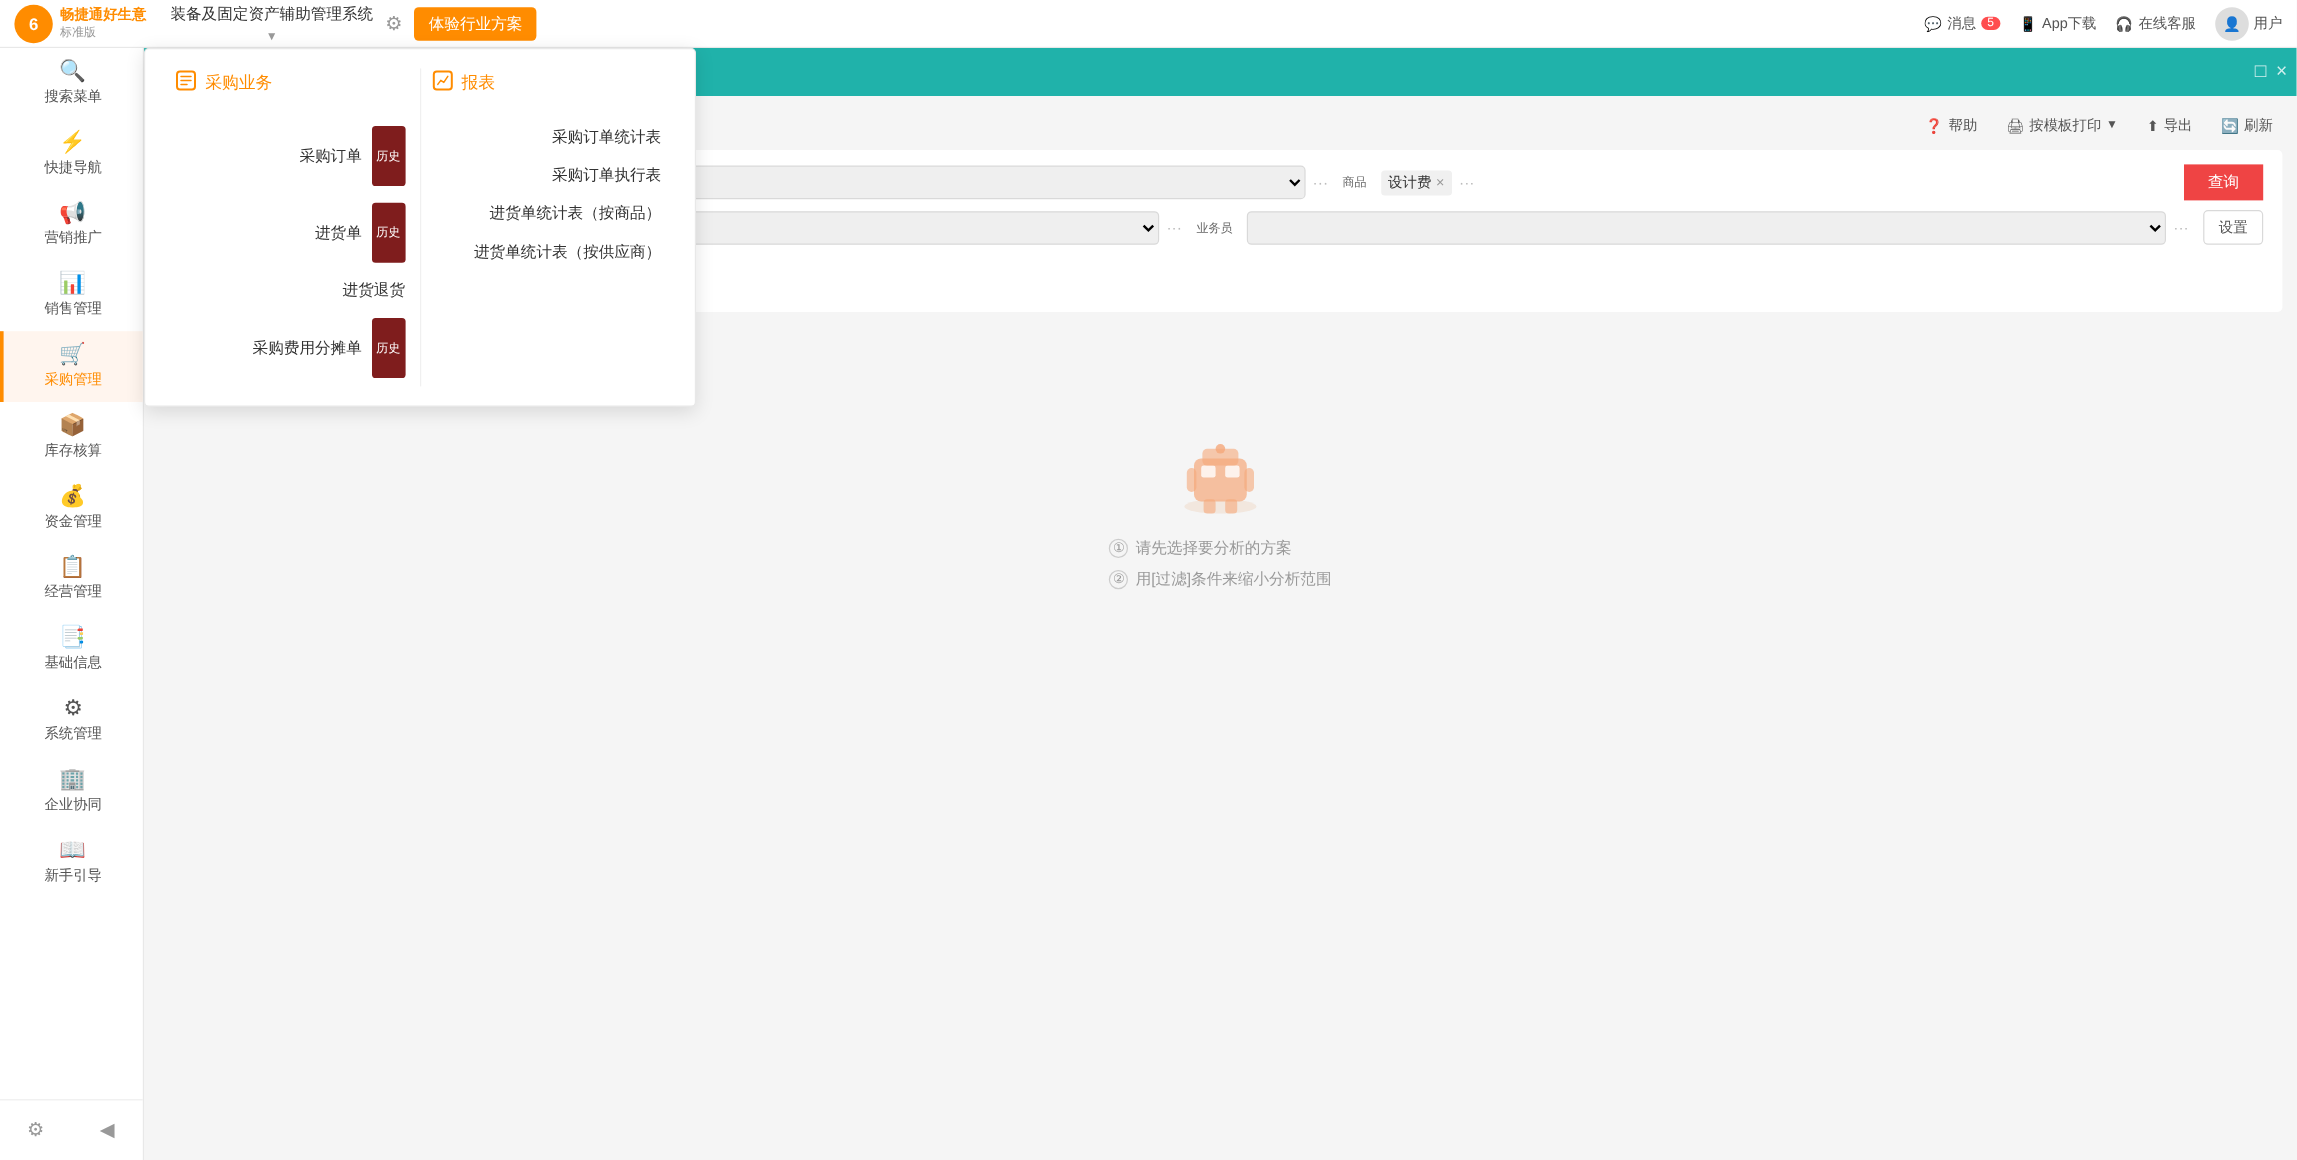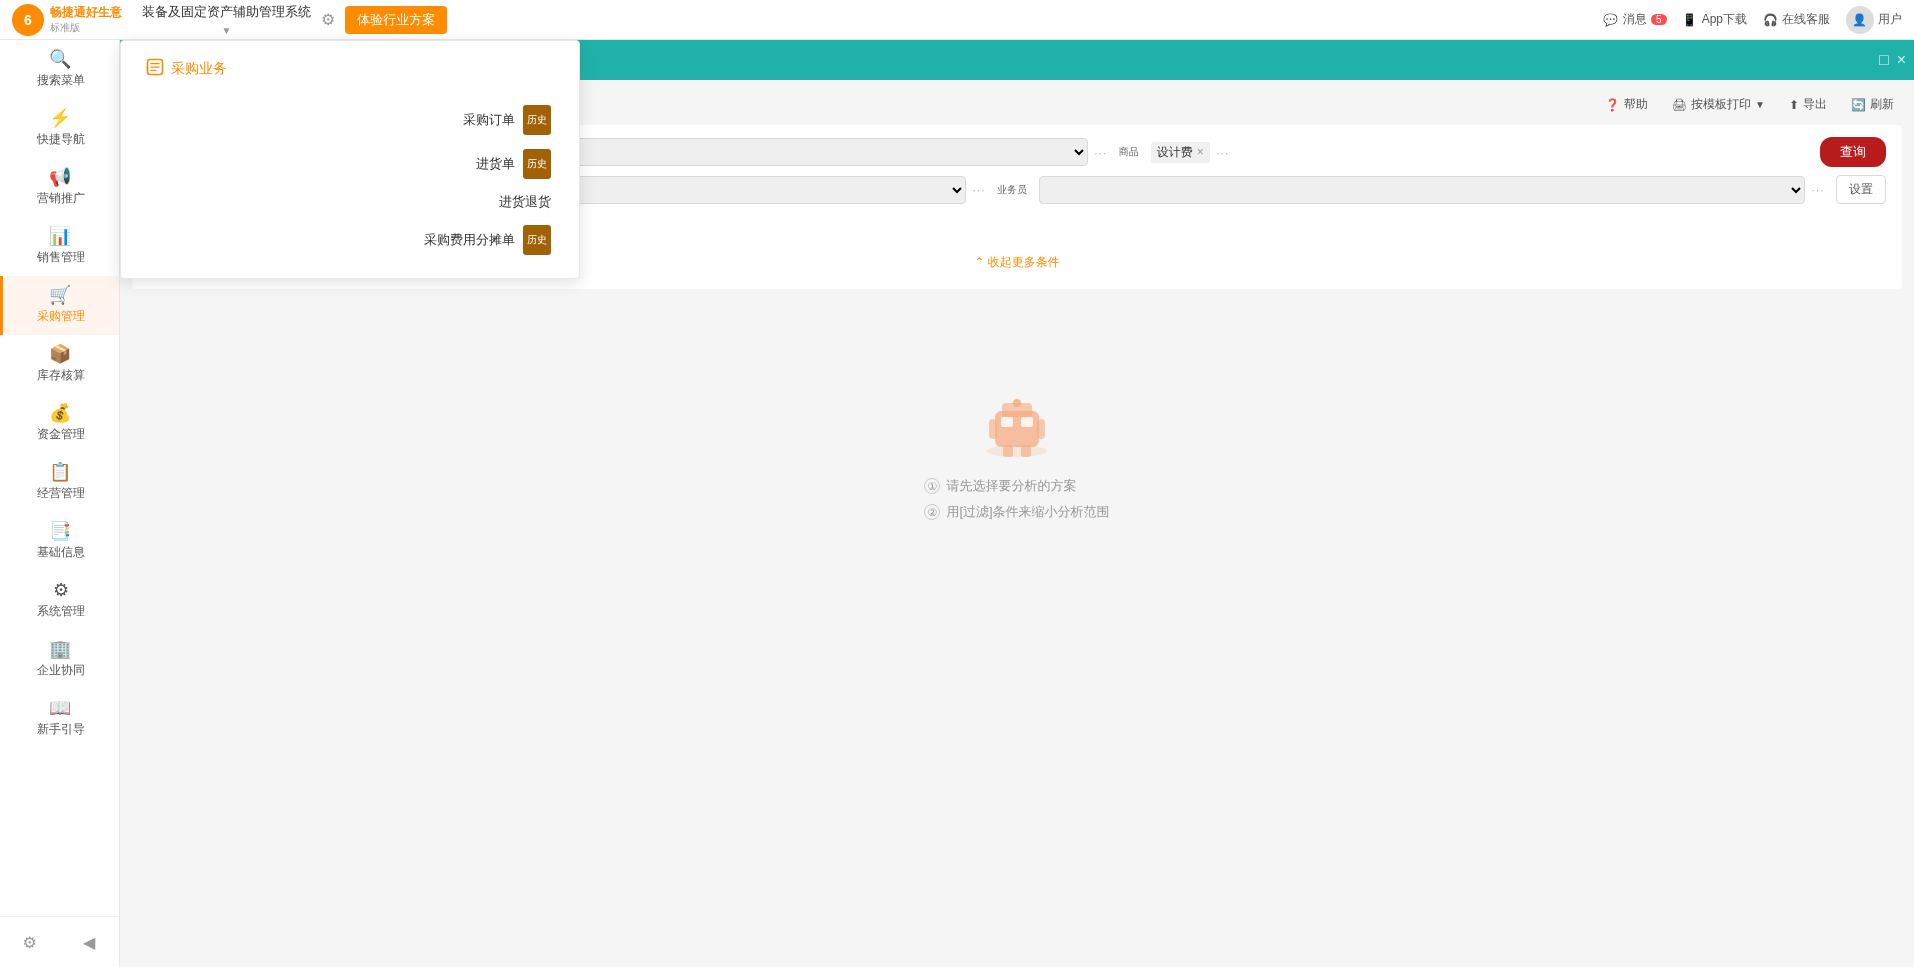--- a/index.html
+++ b/index.html
@@ -254,24 +254,24 @@
     .toolbar-btn {
       display: flex;
       align-items: center;
       gap: 4px;
       font-size: 12px;
       color: #555;
       cursor: pointer;
       padding: 4px 8px;
     }
     .query-btn {
-      background: #b91c1c;
+      background: #ef4444;
       color: white;
       border: none;
-      border-radius: 12px;
+      border-radius: 0;
       padding: 6px 20px;
       cursor: pointer;
       font-size: 13px;
     }
     .setting-btn {
       background: white;
       border: 1px solid #d9d9d9;
       border-radius: 4px;
       padding: 5px 12px;
       cursor: pointer;
@@ -359,24 +359,24 @@
       align-items: center;
       gap: 8px;
       padding: 7px 4px;
       cursor: pointer;
       color: #333;
       font-size: 13px;
       border-radius: 3px;
       justify-content: flex-end;
     }
     .history-badge {
-      background: #a16207;
+      background: #7f1d1d;
       color: white;
       font-size: 10px;
-      padding: 8px 4px;
+      padding: 18px 4px;
       border-radius: 3px;
       flex-shrink: 0;
     }
 
     
     .system-dropdown {
       display: flex;
       align-items: center;
       gap: 4px;
       cursor: pointer;
@@ -577,24 +577,20 @@
         </div>
 
         <div class="filter-row">
           <span class="filter-label">客户</span>
           <div style="flex:1;display:flex;align-items:center;gap:6px;">
             <select class="filter-select" style="flex:1;max-width:200px;"></select>
             <span class="dots">···</span>
           </div>
         </div>
 
-        <div class="collapse-btn">
-          <span>⌃ </span>
-          <span>收起更多条件</span>
-        </div>
       </div>
 
       <div class="empty-state">
         <div class="empty-icon">
           
           <svg width="100" height="80" viewBox="0 0 100 80">
             <ellipse cx="50" cy="70" rx="30" ry="6" fill="#f0d9c8" opacity="0.5"></ellipse>
             <rect x="28" y="30" width="44" height="36" rx="6" fill="#f5a87a" opacity="0.7"></rect>
             <rect x="34" y="36" width="12" height="10" rx="2" fill="white" opacity="0.8"></rect>
             <rect x="54" y="36" width="12" height="10" rx="2" fill="white" opacity="0.8"></rect>
@@ -642,16 +638,39 @@
         </div>
         <div class="dropdown-item">
           <span>进货退货</span>
         </div>
         <div class="dropdown-item">
           <span>采购费用分摊单</span>
           <span class="history-badge">历史</span>
         </div>
       </div>
 
+      <div class="dropdown-col">
+        <div class="dropdown-col-title">
+          <span>
+            <svg width="20" height="20" viewBox="0 0 24 24" fill="none">
+              <rect x="3" y="3" width="18" height="18" rx="3" stroke="#ff8c00" stroke-width="2" fill="none"></rect>
+              <path d="M7 16l3-4 3 2 4-6" stroke="#ff8c00" stroke-width="1.5" stroke-linecap="round" stroke-linejoin="round"></path>
+            </svg>
+          </span>
+          <span>报表</span>
+        </div>
+        <div class="dropdown-item">
+          <span>采购订单统计表</span>
+        </div>
+        <div class="dropdown-item">
+          <span>采购订单执行表</span>
+        </div>
+        <div class="dropdown-item">
+          <span>进货单统计表（按商品）</span>
+        </div>
+        <div class="dropdown-item">
+          <span>进货单统计表（按供应商）</span>
+        </div>
+      </div>
     </div>
 
   </div>
 </div>
 
 </body></html>

